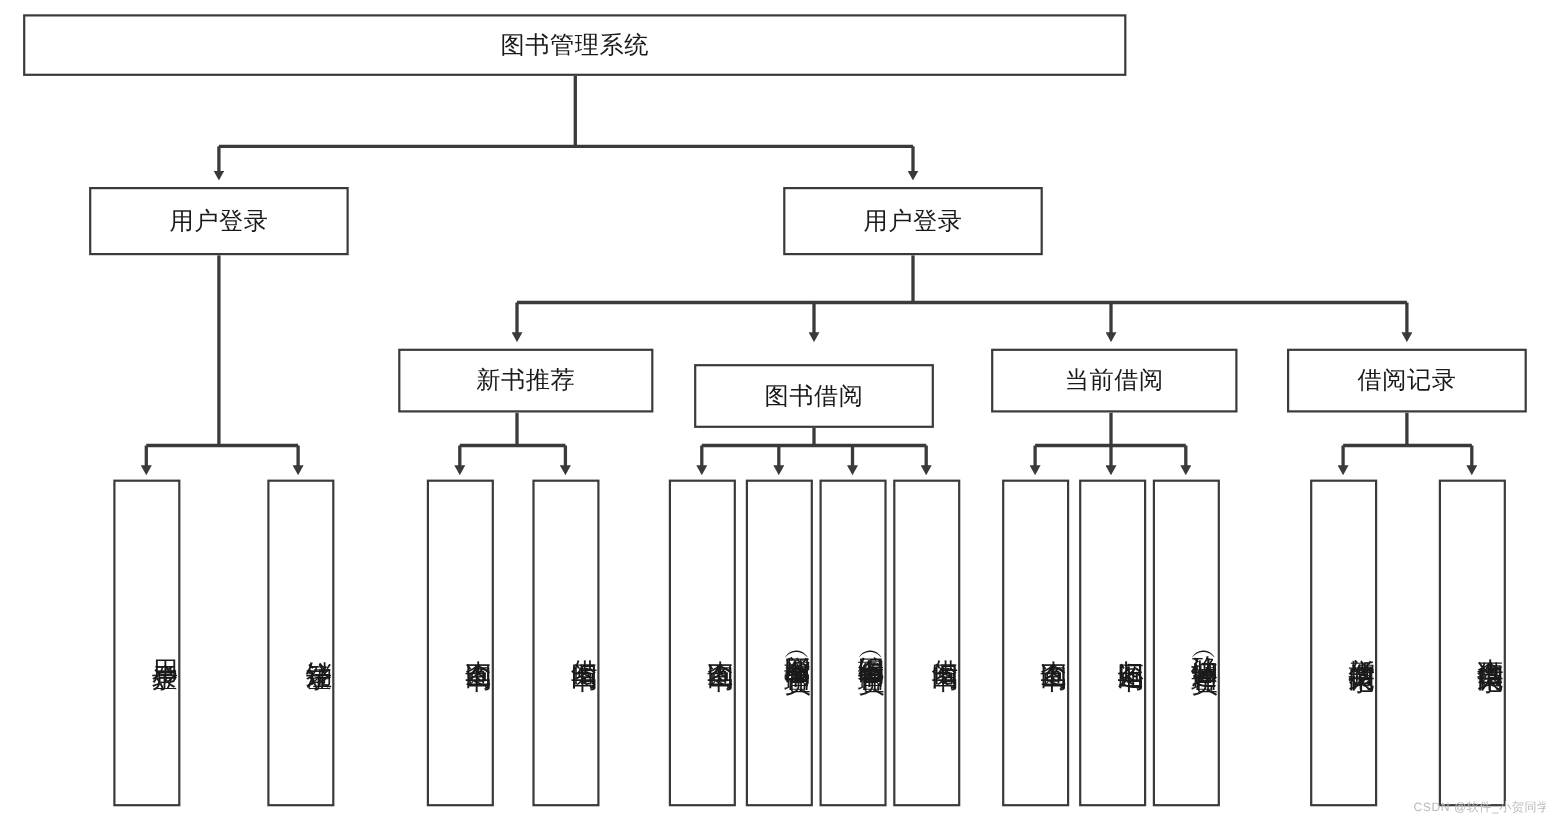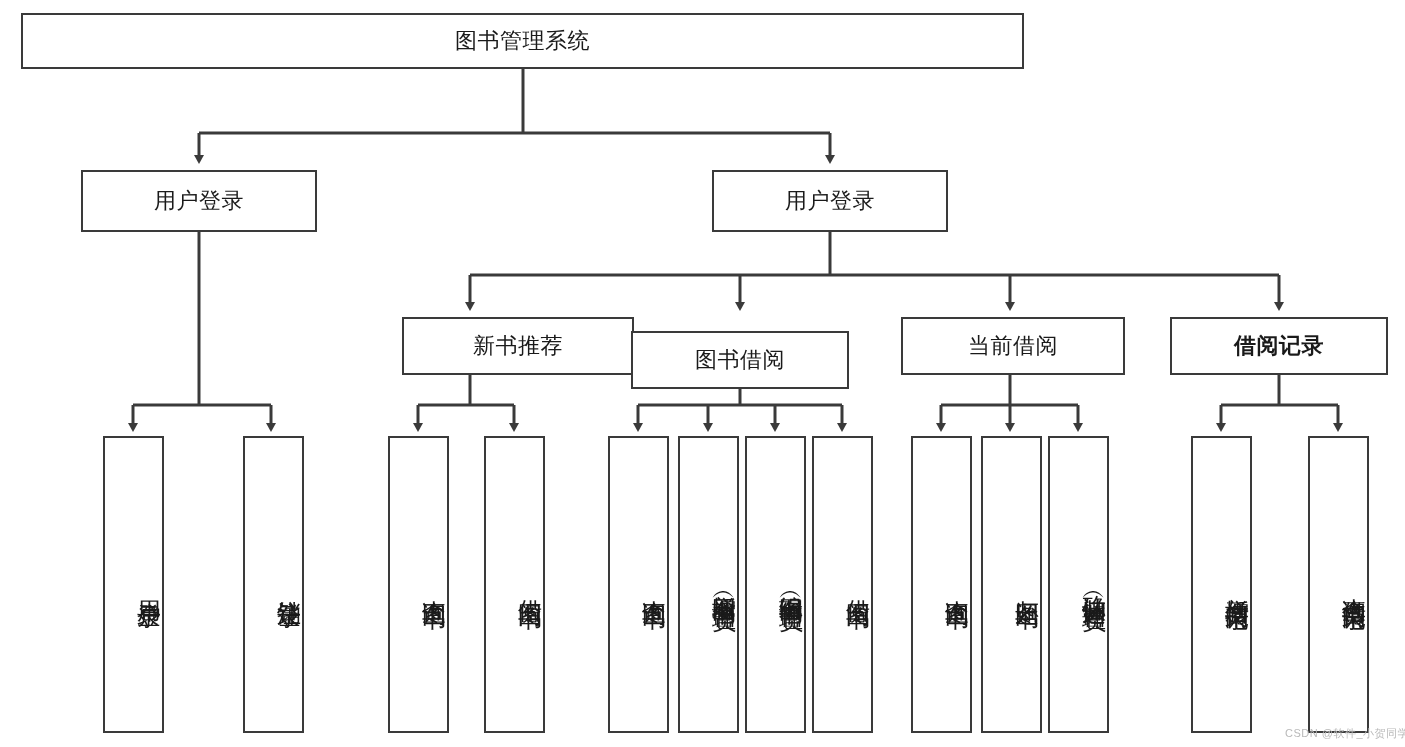--- a/index.html
+++ b/index.html
@@ -141,30 +141,30 @@
     <span class="node-label">图书管理系统</span>
   </div>
 
   <div class="node-box horizontal" style="left:81px; top:170px; width:236px; height:62px;">
     <span class="node-label">用户登录</span>
   </div>
   <div class="node-box horizontal" style="left:712px; top:170px; width:236px; height:62px;">
     <span class="node-label">用户登录</span>
   </div>
 
-  <div class="node-box horizontal" style="left:362px; top:317px; width:232px; height:58px;margin-left:40px;">
+  <div class="node-box horizontal" style="left:362px; top:317px; width:232px; height:58px;">
     <span class="node-label">新书推荐</span>
   </div>
   <div class="node-box horizontal" style="left:631px; top:331px; width:218px; height:58px;">
     <span class="node-label">图书借阅</span>
   </div>
   <div class="node-box horizontal" style="left:901px; top:317px; width:224px; height:58px;">
     <span class="node-label">当前借阅</span>
   </div>
-  <div class="node-box horizontal" style="left:1170px; top:317px; width:218px; height:58px;font-weight:bold;">
+  <div class="node-box horizontal" style="left:1170px; top:317px; width:218px; height:58px;">
     <span class="node-label">借阅记录</span>
   </div>
 
   <div class="node-box vertical" style="left:103px; top:436px; width:61px; height:297px;">
     <span class="node-label">用户登录</span>
   </div>
   <div class="node-box vertical" style="left:243px; top:436px; width:61px; height:297px;">
     <span class="node-label">注销登录</span>
   </div>
 

